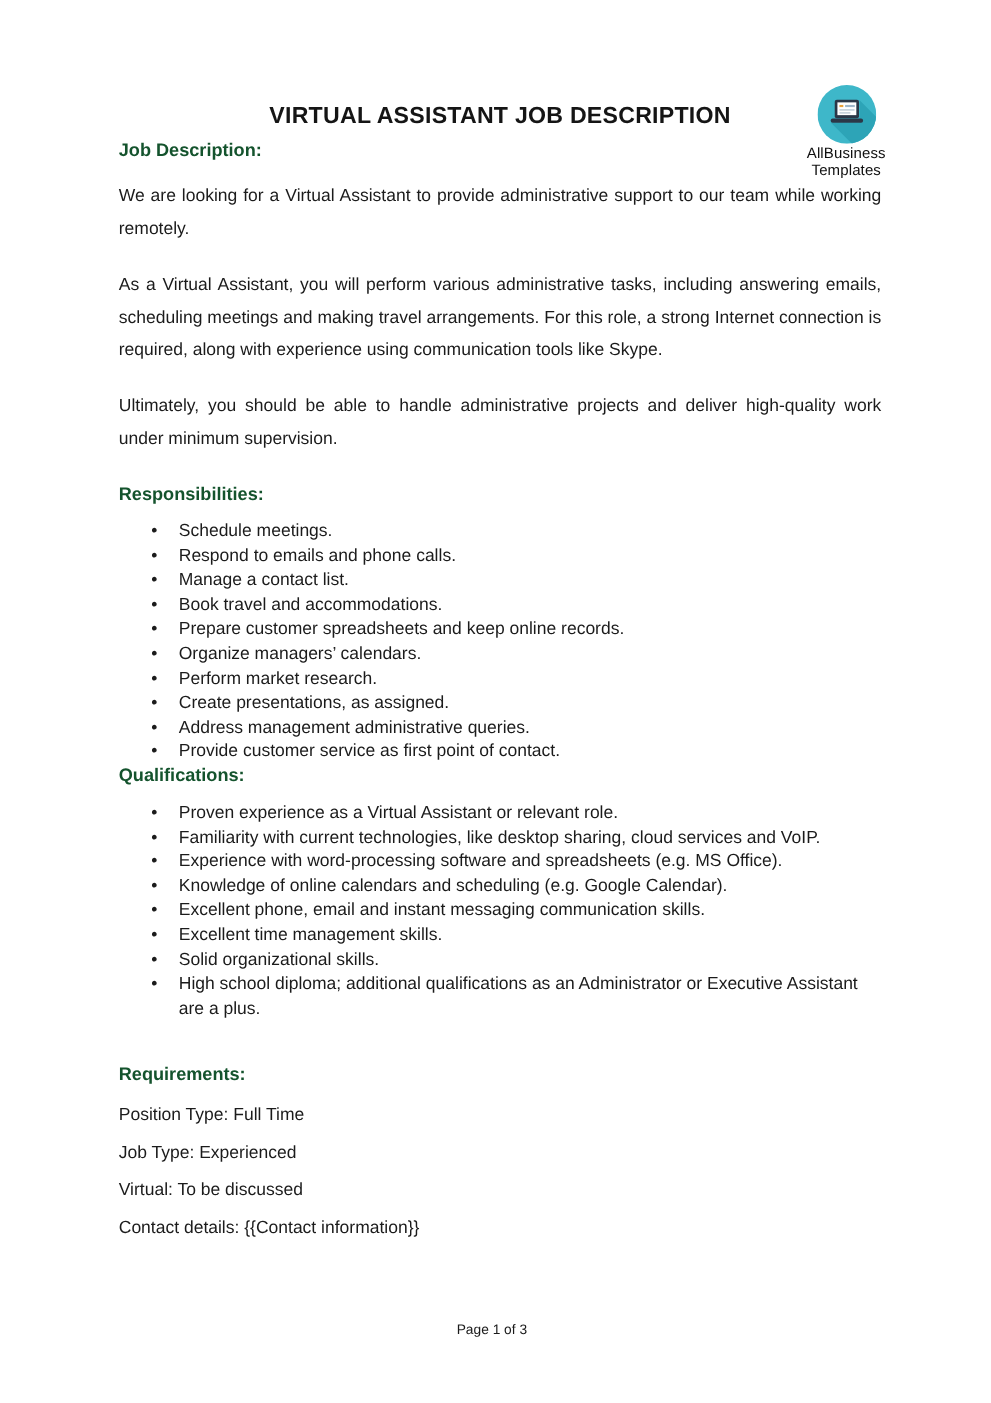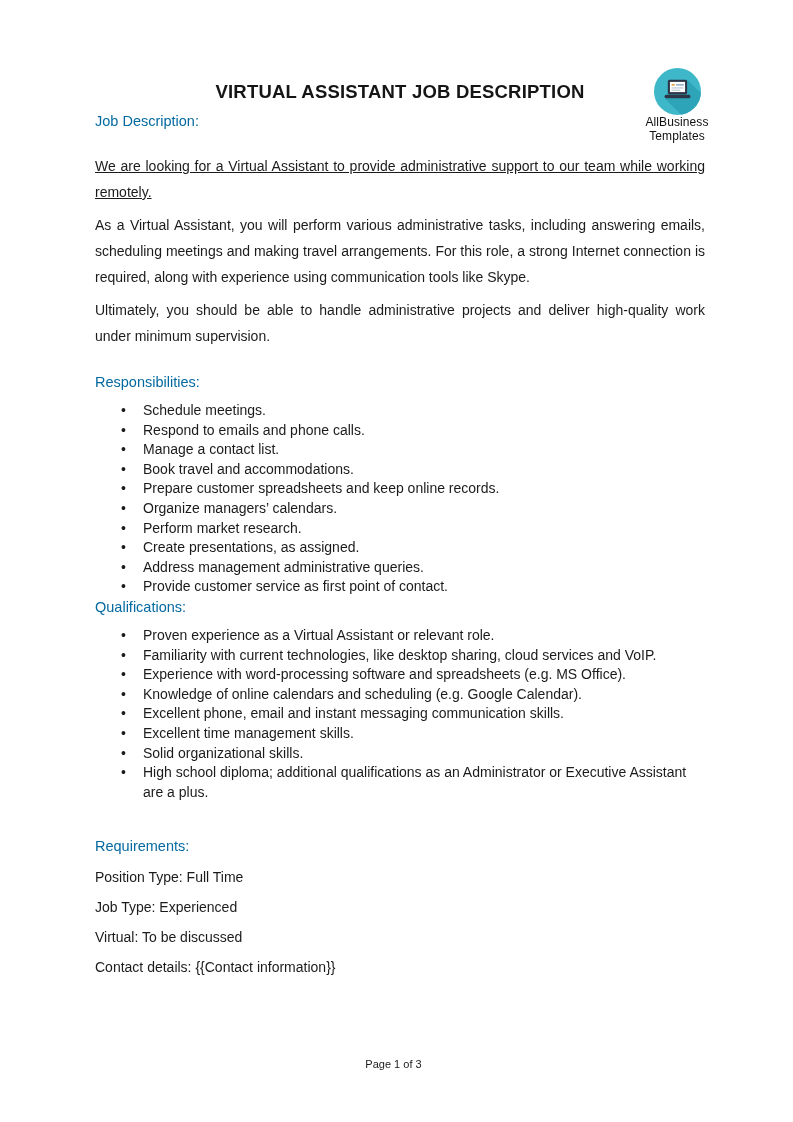--- a/index.html
+++ b/index.html
@@ -45,37 +45,37 @@
     margin-top: 1px;
     font-size: 12px;
     line-height: 13.5px;
     color: #101010;
     letter-spacing: 0.1px;
   }
 
   .section-heading {
     font-size: 14.5px;
     line-height: 20px;
-    font-weight: normal;
-    color: #0369a1;
+    font-weight: bold;
+    color: #14532d;
   }
 
   .h-jobdesc { margin-top: 7px; }
   .h-resp    { margin-top: 28px; }
   .h-qual    { }
   .h-req     { margin-top: 34px; }
 
   .para {
     font-size: 14px;
     line-height: 26px;
     text-align: justify;
-    margin-top: 12px;
+    margin-top: 24px;
     margin-bottom: -5px;
   }
-  .para:first-of-type { margin-top: 22px; text-decoration: underline; }
+  .para:first-of-type { margin-top: 12px; }
 
   ul.bullets {
     list-style: none;
     margin-top: 9px;
   }
   ul.bullets li {
     position: relative;
     padding-left: 48px;
     font-size: 14px;
     line-height: 19.6px;

